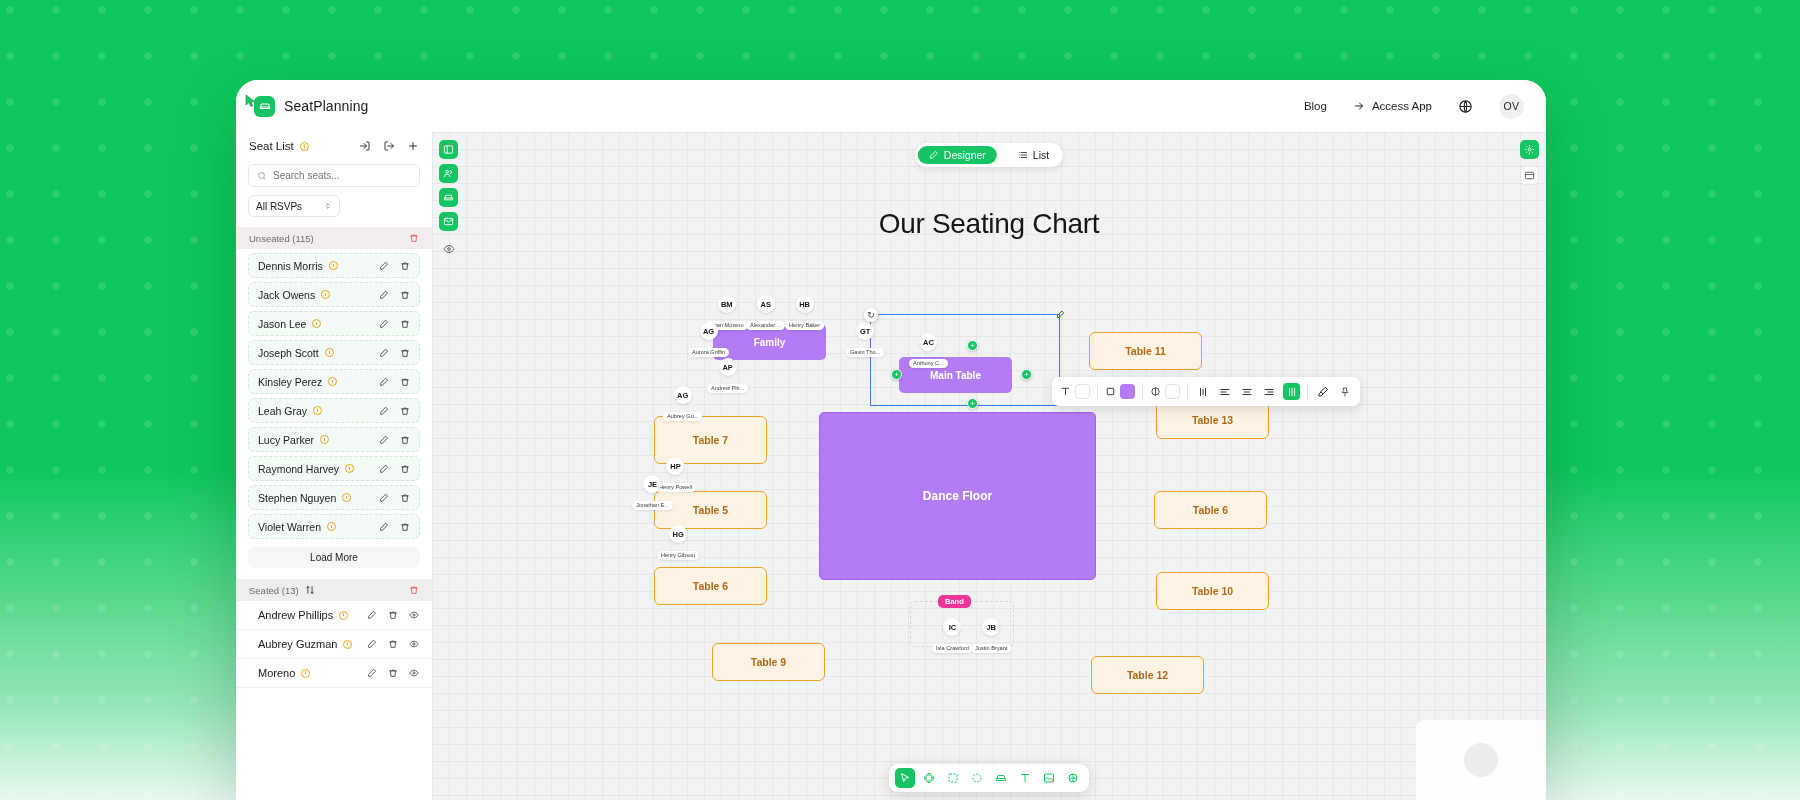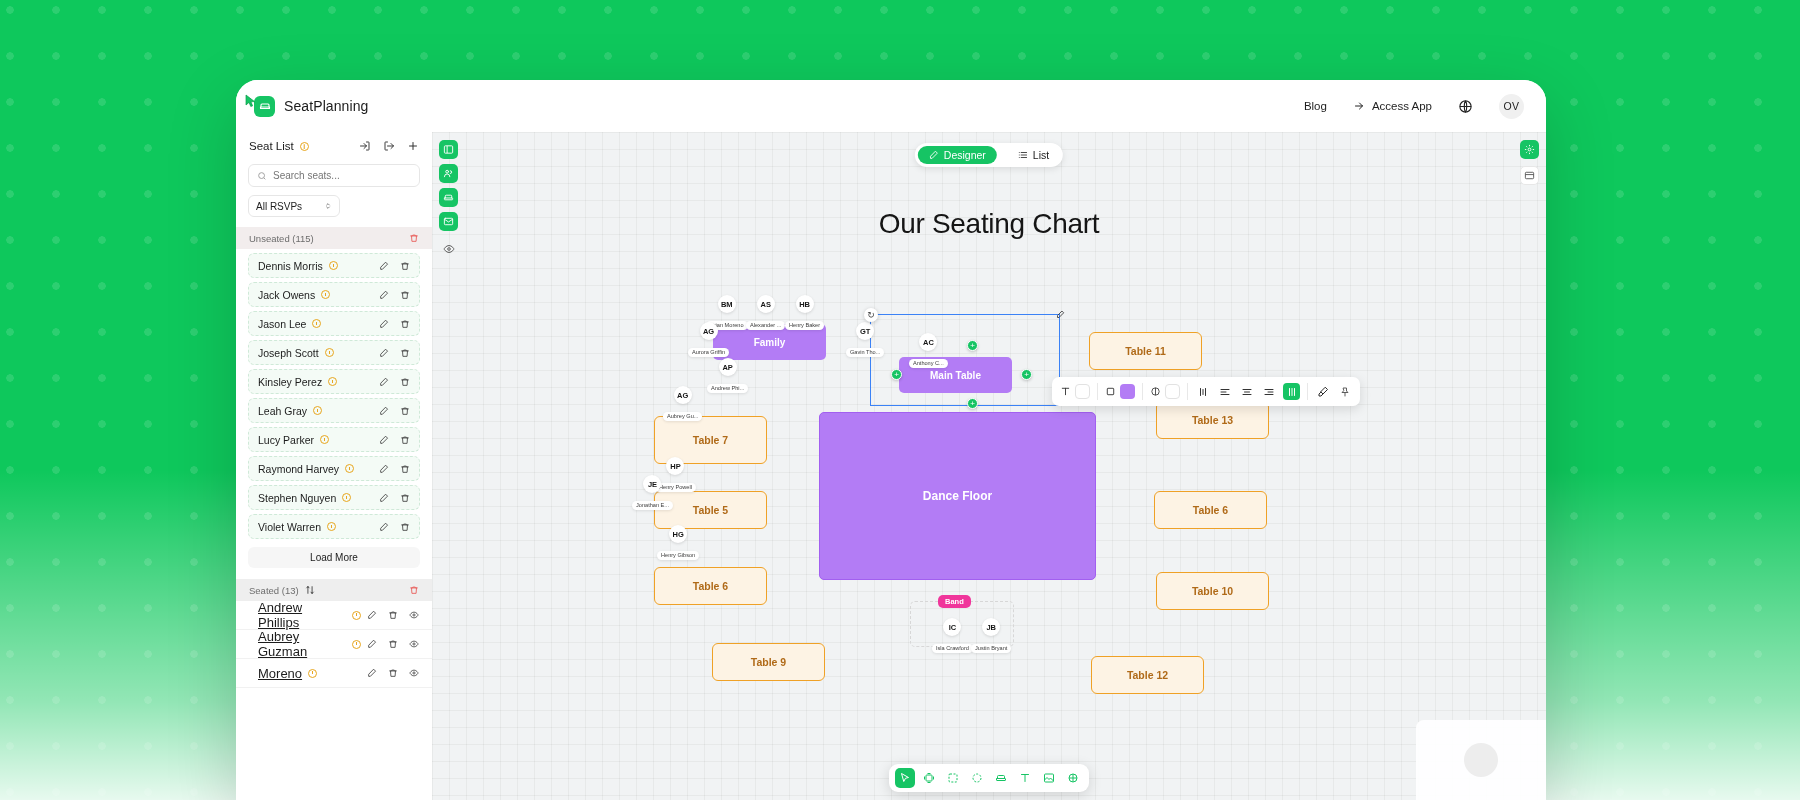--- a/index.html
+++ b/index.html
@@ -100,21 +100,21 @@
   .clock::after { content:''; position:absolute; left: 3px; top: 1.5px; width: 1px; height: 3px; background:#e8a61e; }
   .seat-row .acts { margin-left: auto; display: flex; gap: 11px; color: #3c3c3c; }
   .load-more {
     margin: 8px 12px 0 12px; height: 21px; background: #f6f6f6; border-radius: 6px;
     display: flex; align-items: center; justify-content: center; font-size: 10px; color: #1c1c1c;
   }
   .seated-row {
     margin: 0 0 0 0; height: 29px; display: flex; align-items: center;
     padding: 0 13px 0 22px; gap: 6px; border-bottom: 1px solid #f1f1f1;
   }
-  .seated-row .nm { font-size: 13px; color: #1c1c1c; text-decoration: underline; }
+  .seated-row .nm { font-size: 11px; color: #1c1c1c; }
   .seated-row .acts { margin-left: auto; display: flex; gap: 11px; color: #3c3c3c; }
   
   #canvas {
     flex: 1; position: relative; background: #f1f3f4;
     background-image:
       linear-gradient(to right, rgba(0,0,0,0.045) 1px, transparent 1px),
       linear-gradient(to bottom, rgba(0,0,0,0.045) 1px, transparent 1px);
     background-size: 17px 17px;
     overflow: hidden;
   }

